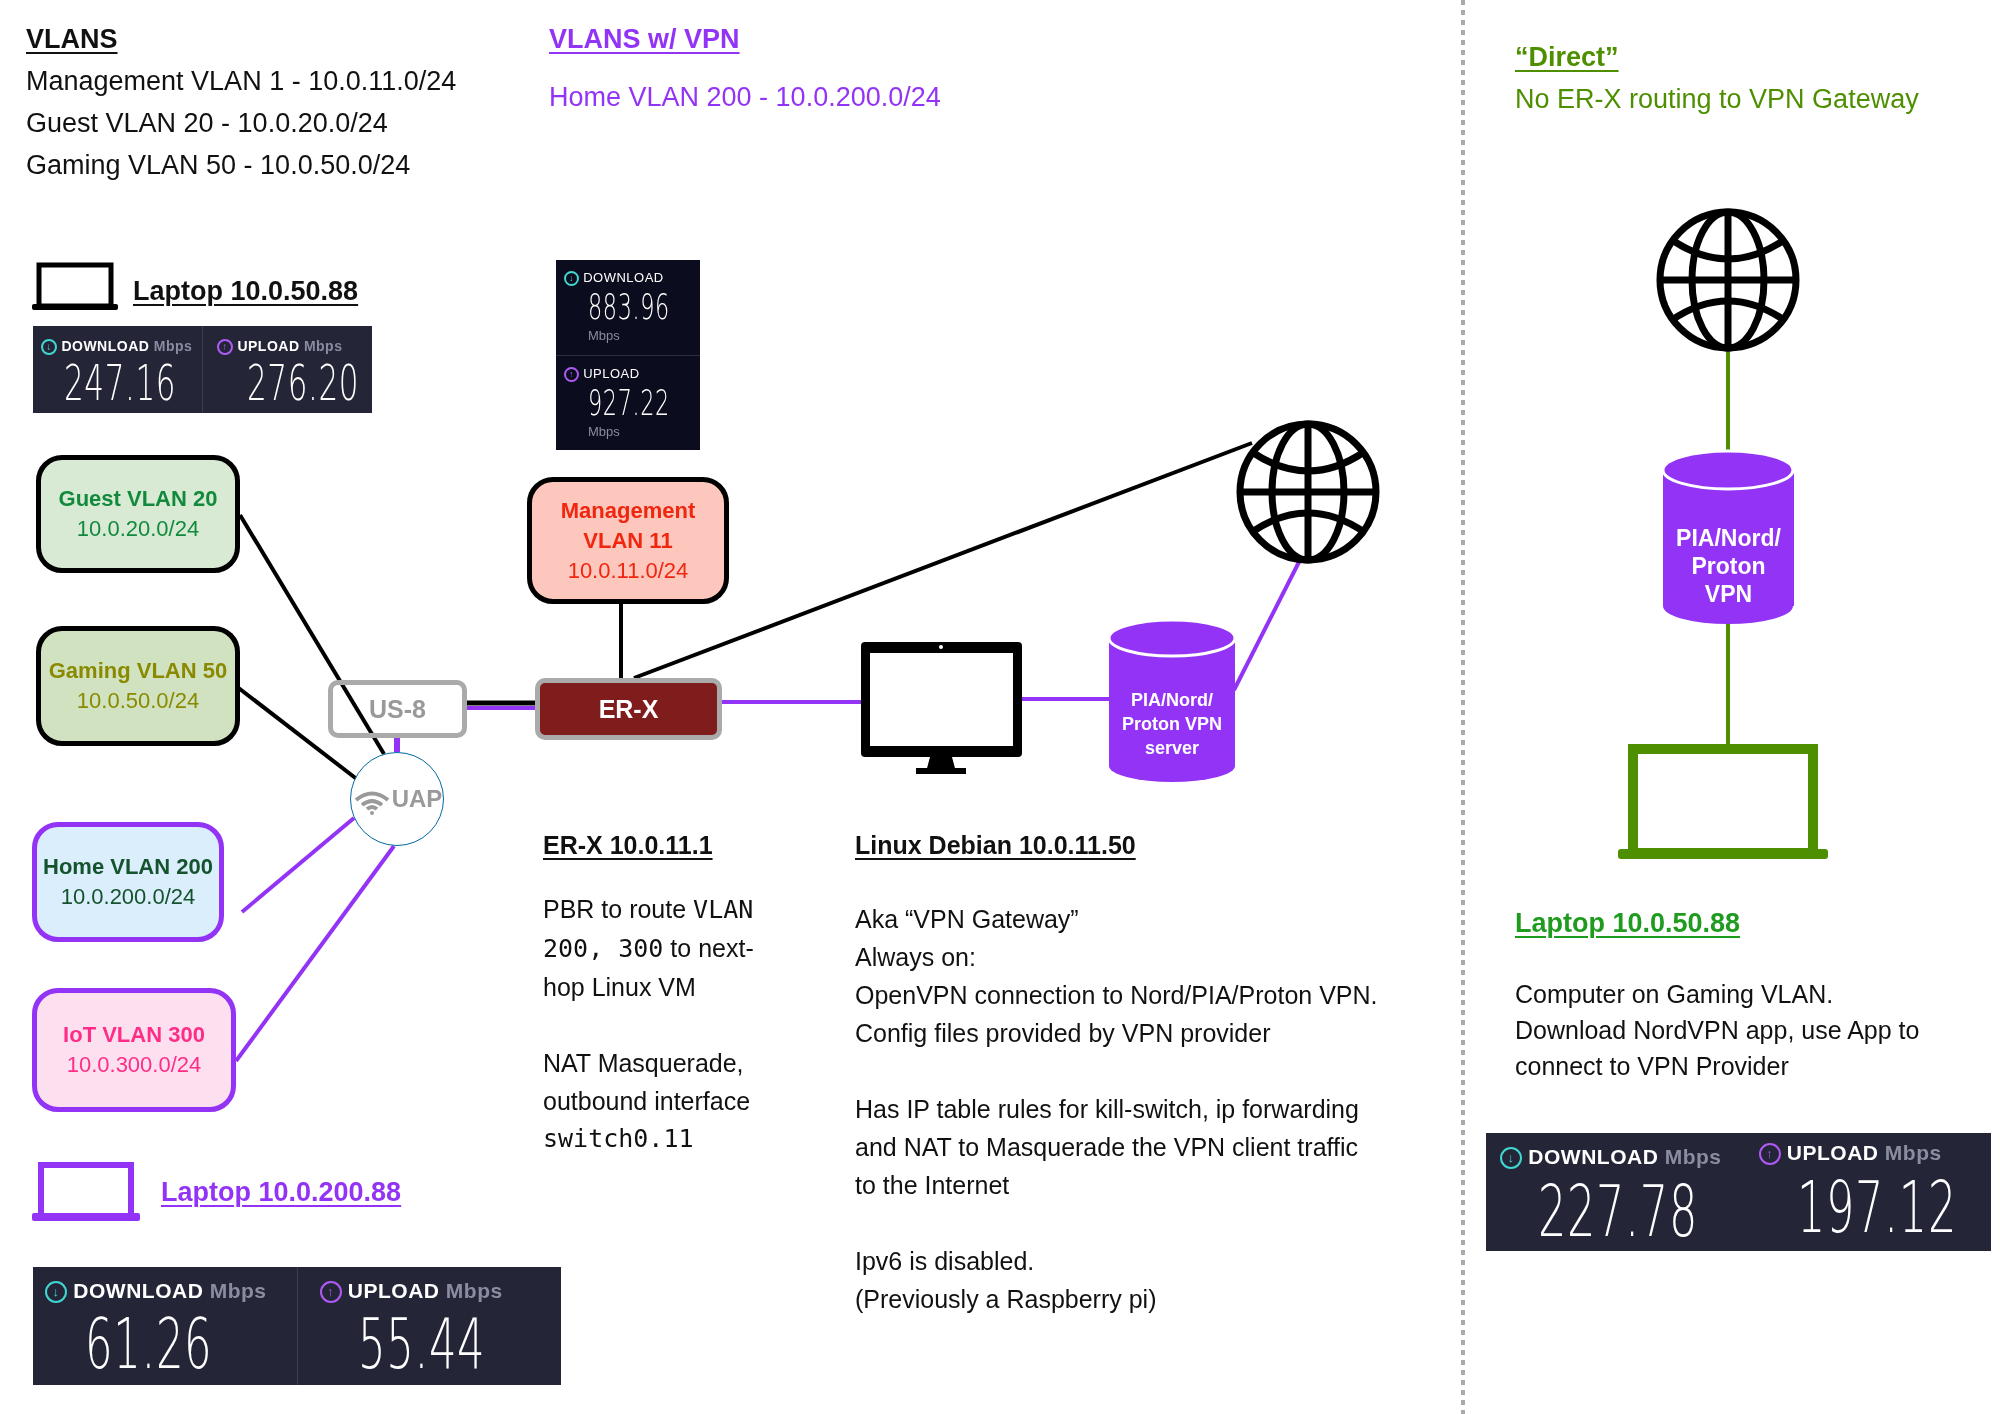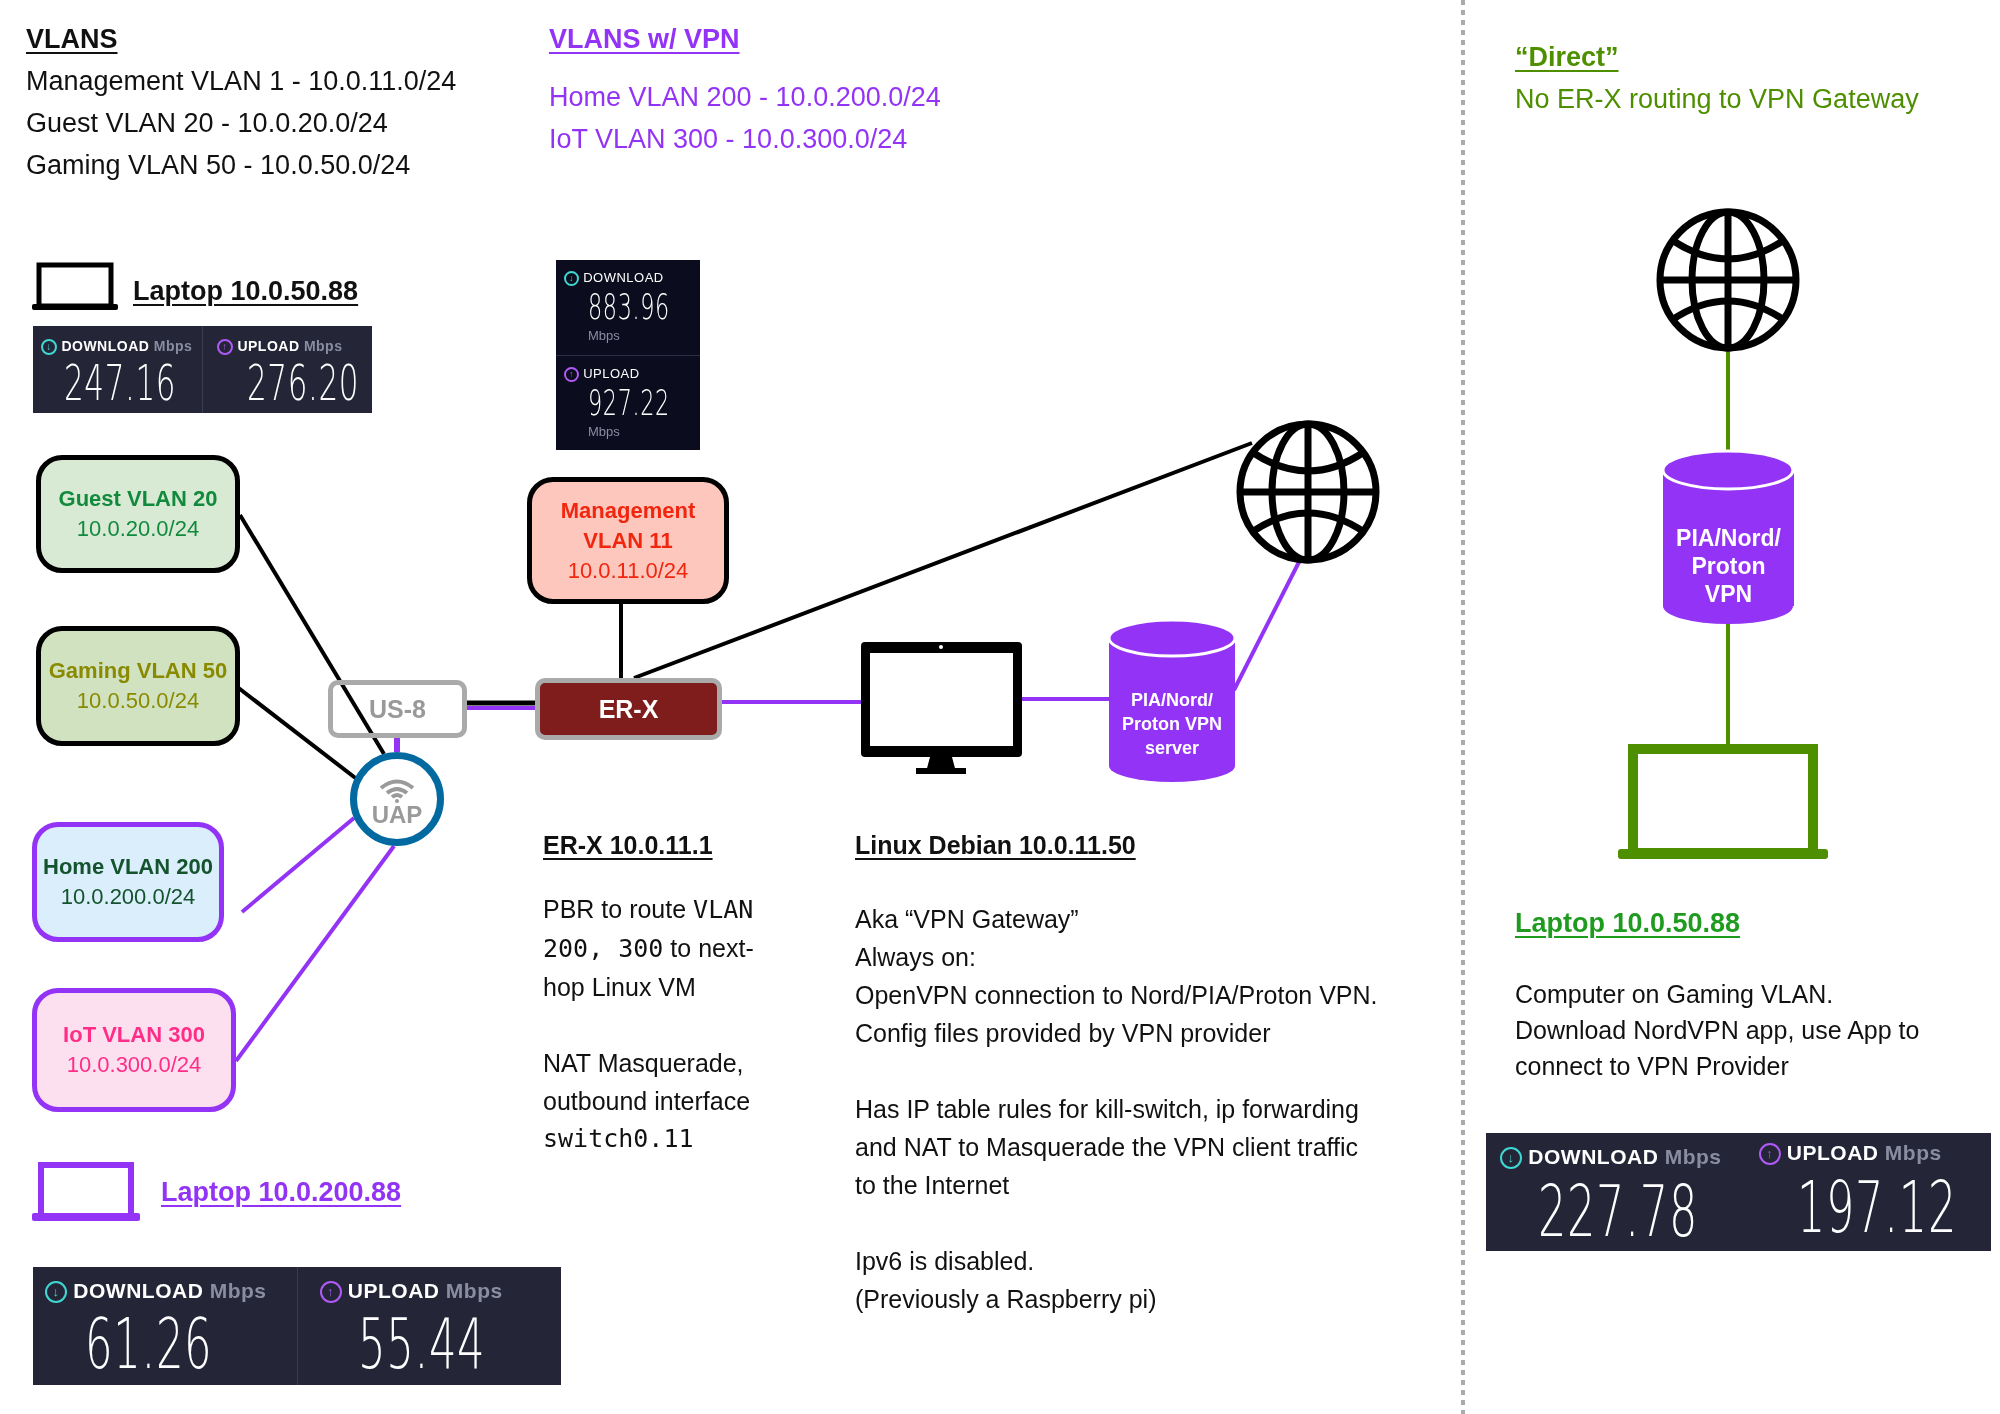--- a/index.html
+++ b/index.html
@@ -104,21 +104,20 @@
 <div class="abs" style="left:26px; top:18px;">
   <div class="t u">VLANS</div>
   <div class="t">Management VLAN 1 - 10.0.11.0/24</div>
   <div class="t">Guest VLAN 20 - 10.0.20.0/24</div>
   <div class="t">Gaming VLAN 50 - 10.0.50.0/24</div>
 </div>
 
 <div class="abs" style="left:549px; top:18px; color:#9333f5;">
   <div class="t u">VLANS w/ VPN</div>
   <div class="t" style="margin-top:16px;">Home VLAN 200 - 10.0.200.0/24</div>
-  <div class="t">IoT VLAN 300 - 10.0.300.0/24</div>
 </div>
 
 <div class="abs" style="left:1515px; top:36px; color:#4e8f00;">
   <div class="t u">“Direct”</div>
   <div class="t">No ER-X routing to VPN Gateway</div>
 </div>
 
 <div class="abs t u" style="left:133px; top:270px;">Laptop 10.0.50.88</div>
 <div class="speed" style="left:33px; top:326px; width:339px; height:87px;">
   <div class="col">
@@ -177,21 +176,21 @@
 <div class="vbox" style="left:527px; top:477px; width:202px; height:127px; background:#fdc7bd; color:#f0260f;">
   <div class="n">Management</div>
   <div class="n">VLAN 11</div>
   <div class="c">10.0.11.0/24</div>
 </div>
 
 <div class="node" style="left:328px; top:680px; width:139px; height:58px; border:5px solid #aaa; border-radius:10px; color:#999; font-size:25px; background:transparent;">
   <span>US-8</span>
 </div>
 
-<div class="node" style="left:350px; top:752px; width:94px; height:94px; border:7px solid #0369a1; border-radius:50%; background:#fff; color:#9a9a9a; flex-direction:column;">
+<div class="node" style="left:350px; top:752px; width:94px; height:94px; border:1px solid #0369a1; border-radius:50%; background:#fff; color:#9a9a9a; flex-direction:row;">
   <svg width="40" height="26" viewBox="0 0 40 26" style="margin-top:6px;">
     <path d="M4 11 Q20 -2 36 11" fill="none" stroke="#9a9a9a" stroke-width="4"></path>
     <path d="M10 16 Q20 8 30 16" fill="none" stroke="#9a9a9a" stroke-width="4"></path>
     <path d="M15 20 Q20 16 25 20" fill="none" stroke="#9a9a9a" stroke-width="4"></path>
     <circle cx="20" cy="24" r="2" fill="#9a9a9a"></circle>
   </svg>
   <span style="font-size:24px; line-height:24px;">UAP</span>
 </div>
 
 <div class="node" style="left:535px; top:678px; width:187px; height:62px; background:#7f1d1d; border:5px solid #aaa; border-radius:10px; color:#fff; font-size:25px;">

